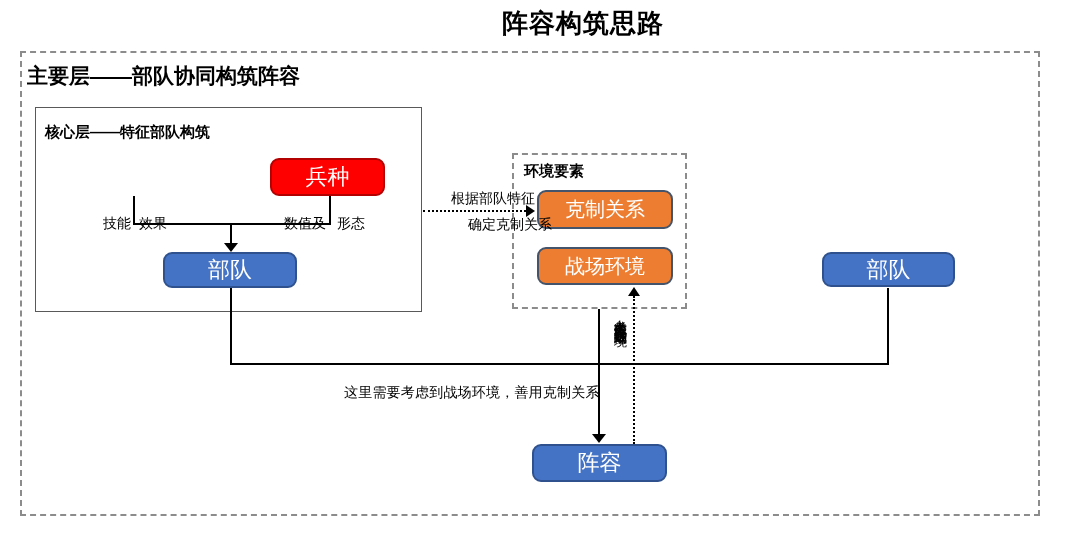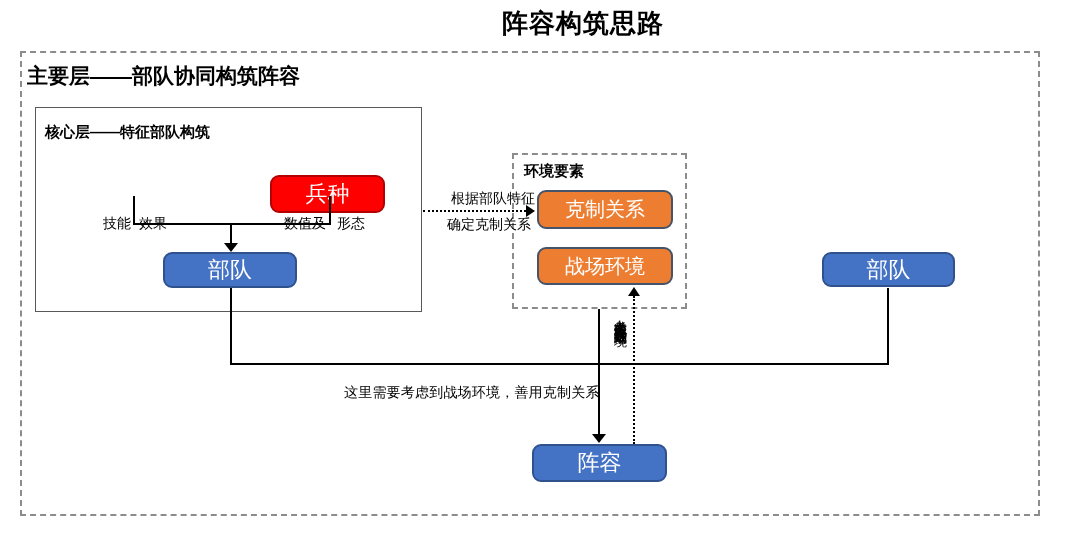--- a/index.html
+++ b/index.html
@@ -29,21 +29,21 @@
     border:2px dashed var(--dashed-border);box-sizing:border-box;}
   .env-label{left:524px;top:162px;font-size:15px;font-weight:bold;}
 
   .node{display:flex;align-items:center;justify-content:center;
     color:#fff;box-sizing:border-box;border-radius:9px;}
   .node-red{background:var(--red-fill);border:2px solid var(--red-border);font-size:22px;}
   .node-blue{background:var(--blue-fill);border:2px solid var(--blue-border);font-size:22px;}
   .node-orange{background:var(--orange-fill);border:2px solid var(--orange-border);font-size:20px;}
 
   .officer{left:78px;top:158px;width:112px;height:38px;}
-  .unit-type{left:270px;top:158px;width:115px;height:38px;margin-top:17px;}
+  .unit-type{left:270px;top:158px;width:115px;height:38px;}
   .troop-left{left:163px;top:252px;width:134px;height:36px;}
   .troop-right{left:822px;top:252px;width:133px;height:35px;}
   .counter{left:537px;top:190px;width:136px;height:39px;}
   .battlefield{left:537px;top:247px;width:136px;height:38px;}
   .lineup{left:532px;top:444px;width:135px;height:38px;}
 
   .hline,.vline{background:var(--line);}
   .l-v1{left:133px;top:196px;width:2px;height:29px;}
   .l-v2{left:329px;top:196px;width:2px;height:29px;}
   .l-h1{left:133px;top:223px;width:198px;height:2px;}
@@ -68,21 +68,21 @@
   .ah4{left:526px;top:205px;}
 
   .small-caption{font-size:14px;white-space:nowrap;margin-top:12px;}
   .cap-skill{left:103px;top:203px;}
   .cap-effect{left:139px;top:203px;}
   .cap-value{left:284px;top:203px;}
   .cap-form{left:337px;top:203px;}
 
   .note{font-size:14px;white-space:nowrap;padding-left:28px;}
   .note-counter1{left:423px;top:190px;}
-  .note-counter2{left:419px;top:216px;}
+  .note-counter2{left:440px;top:216px;}
   .note-battlefield{left:316px;top:384px;letter-spacing:0.2px;}
 
   .vertical-note{left:607px;top:309px;height:115px;
     writing-mode:vertical-rl;text-orientation:upright;
     font-size:13px;line-height:27px;letter-spacing:1px;white-space:normal;}
 </style>
 </head>
 <body>
 
 <div id="canvas">

